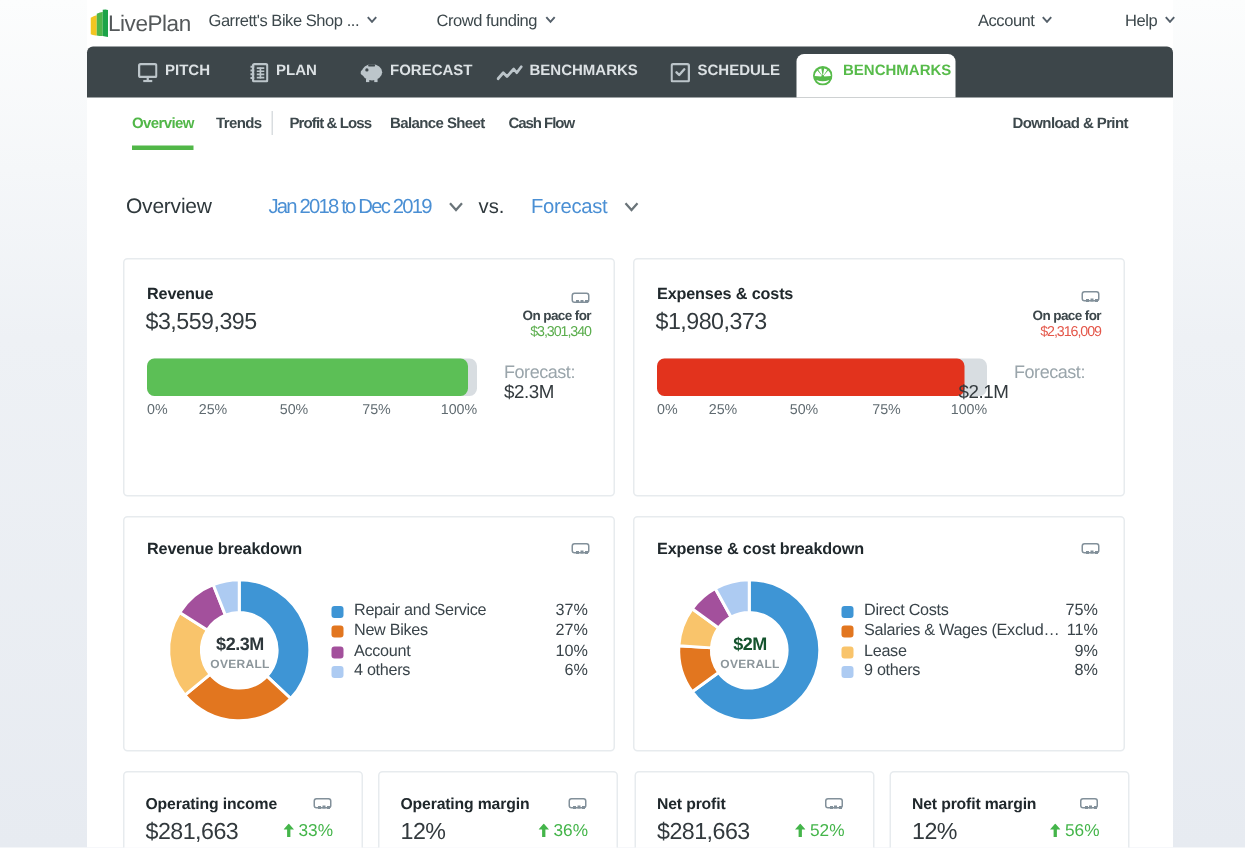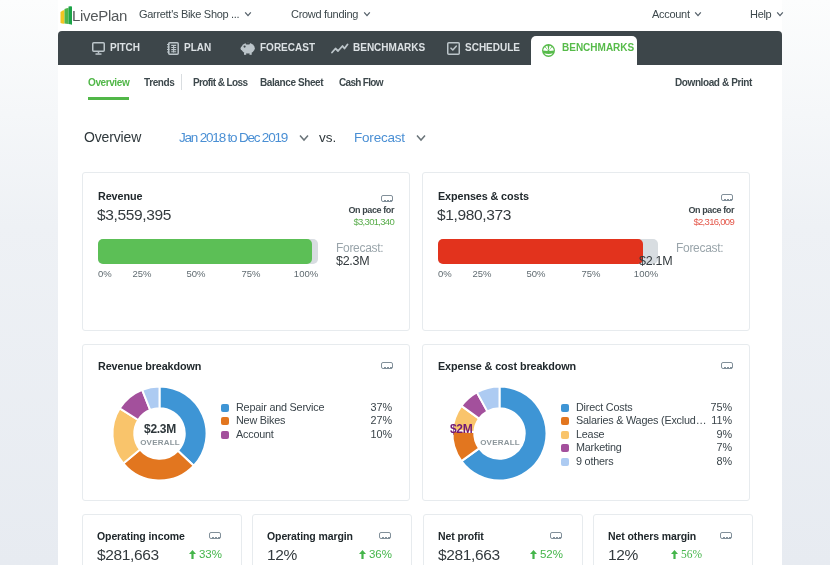--- a/index.html
+++ b/index.html
@@ -183,52 +183,52 @@
   <div class="lrow">
       <span class="sq" style="background:#e2761f;"></span>
       <span class="lt">New Bikes</span>
       <span class="lp">27%</span>
     </div>
   <div class="lrow">
       <span class="sq" style="background:#a3509c;"></span>
       <span class="lt">Account</span>
       <span class="lp">10%</span>
     </div>
+  <div class="lrow">
+      <span class="sq" style="background:#adcbf2;"></span>
+      <span class="lt">4 others</span>
+      <span class="lp">6%</span>
+    </div>
 </div>
 
 <svg class="abs" style="left:450px; top:384px;" width="99" height="99" viewBox="0 0 100 100">
 <path d="M50.00,2.50 A47.5,47.5 0 1 1 11.57,77.92 L29.37,64.99 A25.5,25.5 0 1 0 50.00,24.50 Z" fill="#3e95d5" stroke="#ffffff" stroke-width="2" stroke-linejoin="round"></path>
 <path d="M11.57,77.92 A47.5,47.5 0 0 1 2.59,47.02 L24.55,48.40 A25.5,25.5 0 0 0 29.37,64.99 Z" fill="#e2761f" stroke="#ffffff" stroke-width="2" stroke-linejoin="round"></path>
 <path d="M2.59,47.02 A47.5,47.5 0 0 1 11.57,22.08 L29.37,35.01 A25.5,25.5 0 0 0 24.55,48.40 Z" fill="#f9c46b" stroke="#ffffff" stroke-width="2" stroke-linejoin="round"></path>
 <path d="M11.57,22.08 A47.5,47.5 0 0 1 27.12,8.38 L37.72,27.65 A25.5,25.5 0 0 0 29.37,35.01 Z" fill="#a3509c" stroke="#ffffff" stroke-width="2" stroke-linejoin="round"></path>
 <path d="M27.12,8.38 A47.5,47.5 0 0 1 50.00,2.50 L50.00,24.50 A25.5,25.5 0 0 0 37.72,27.65 Z" fill="#adcbf2" stroke="#ffffff" stroke-width="2" stroke-linejoin="round"></path>
 </svg>
-<div class="abs" style="left:450px; top:422px; width:100px; text-align:left; font-size:12px; font-weight:bold; color:#701a75; letter-spacing:-0.3px;">$2M</div>
+<div class="abs" style="left:450px; top:422px; width:100px; text-align:center; font-size:12px; font-weight:bold; color:#14532d; letter-spacing:-0.3px;">$2M</div>
 <div class="abs" style="left:450px; top:437.5px; width:100px; text-align:center; font-size:8px; font-weight:bold; color:#8c969b; letter-spacing:0.2px;">OVERALL</div>
 
 <div class="abs" style="left:561px; top:401px; width:171px;">
   <div class="lrow">
       <span class="sq" style="background:#3e95d5;"></span>
       <span class="lt">Direct Costs</span>
       <span class="lp">75%</span>
     </div>
   <div class="lrow">
       <span class="sq" style="background:#e2761f;"></span>
       <span class="lt" style="max-width:131px; overflow:hidden; text-overflow:ellipsis;">Salaries &amp; Wages (Excluding everything)</span>
       <span class="lp">11%</span>
     </div>
   <div class="lrow">
       <span class="sq" style="background:#f9c46b;"></span>
       <span class="lt">Lease</span>
       <span class="lp">9%</span>
-    </div>
-  <div class="lrow">
-      <span class="sq" style="background:#a3509c;"></span>
-      <span class="lt">Marketing</span>
-      <span class="lp">7%</span>
     </div>
   <div class="lrow">
       <span class="sq" style="background:#adcbf2;"></span>
       <span class="lt">9 others</span>
       <span class="lp">8%</span>
     </div>
 </div>
 
 <div class="card" style="left:82px; top:514px; width:160px; height:70px;"></div>
 <div class="card" style="left:252px; top:514px; width:160px; height:70px;"></div>
@@ -249,18 +249,18 @@
       <path d="M3.5,0 L7,4 L4.6,4 L4.6,9 L2.4,9 L2.4,4 L0,4 Z" fill="#44b54a"></path>
     </svg> 36%</div>
 
 <div class="abs" style="left:438px; top:530px; width:130px; font-size:10.5px; font-weight:bold; letter-spacing:-0.1px; color:#20282c;">Net profit</div>
 <div class="minicon" style="left:550px; top:532px;"></div>
 <div class="abs" style="left:438px; top:546px; font-size:15.5px; color:#333a3e; letter-spacing:-0.35px;">$281,663</div>
 <div class="abs" style="left:501px; top:548px; width:62px; text-align:right; font-size:11.5px; color:#44b54a;"><svg width="7" height="9" viewBox="0 0 7 9" style="vertical-align:-0.5px;">
       <path d="M3.5,0 L7,4 L4.6,4 L4.6,9 L2.4,9 L2.4,4 L0,4 Z" fill="#44b54a"></path>
     </svg> 52%</div>
 
-<div class="abs" style="left:608px; top:530px; width:130px; font-size:10.5px; font-weight:bold; letter-spacing:-0.1px; color:#20282c;">Net others margin</div>
+<div class="abs" style="left:608px; top:530px; width:130px; font-size:10.5px; font-weight:bold; letter-spacing:-0.1px; color:#20282c;">Net profit margin</div>
 <div class="minicon" style="left:720px; top:532px;"></div>
 <div class="abs" style="left:608px; top:546px; font-size:15.5px; color:#333a3e; letter-spacing:-0.35px;">12%</div>
-<div class="abs" style="left:671px; top:548px; width:62px; text-align:left; font-size:11.5px; color:#44b54a;font-family:Liberation Serif, serif;"><svg width="7" height="9" viewBox="0 0 7 9" style="vertical-align:-0.5px;">
+<div class="abs" style="left:671px; top:548px; width:62px; text-align:right; font-size:11.5px; color:#44b54a;"><svg width="7" height="9" viewBox="0 0 7 9" style="vertical-align:-0.5px;">
       <path d="M3.5,0 L7,4 L4.6,4 L4.6,9 L2.4,9 L2.4,4 L0,4 Z" fill="#44b54a"></path>
     </svg> 56%</div>
 
 </body></html>

